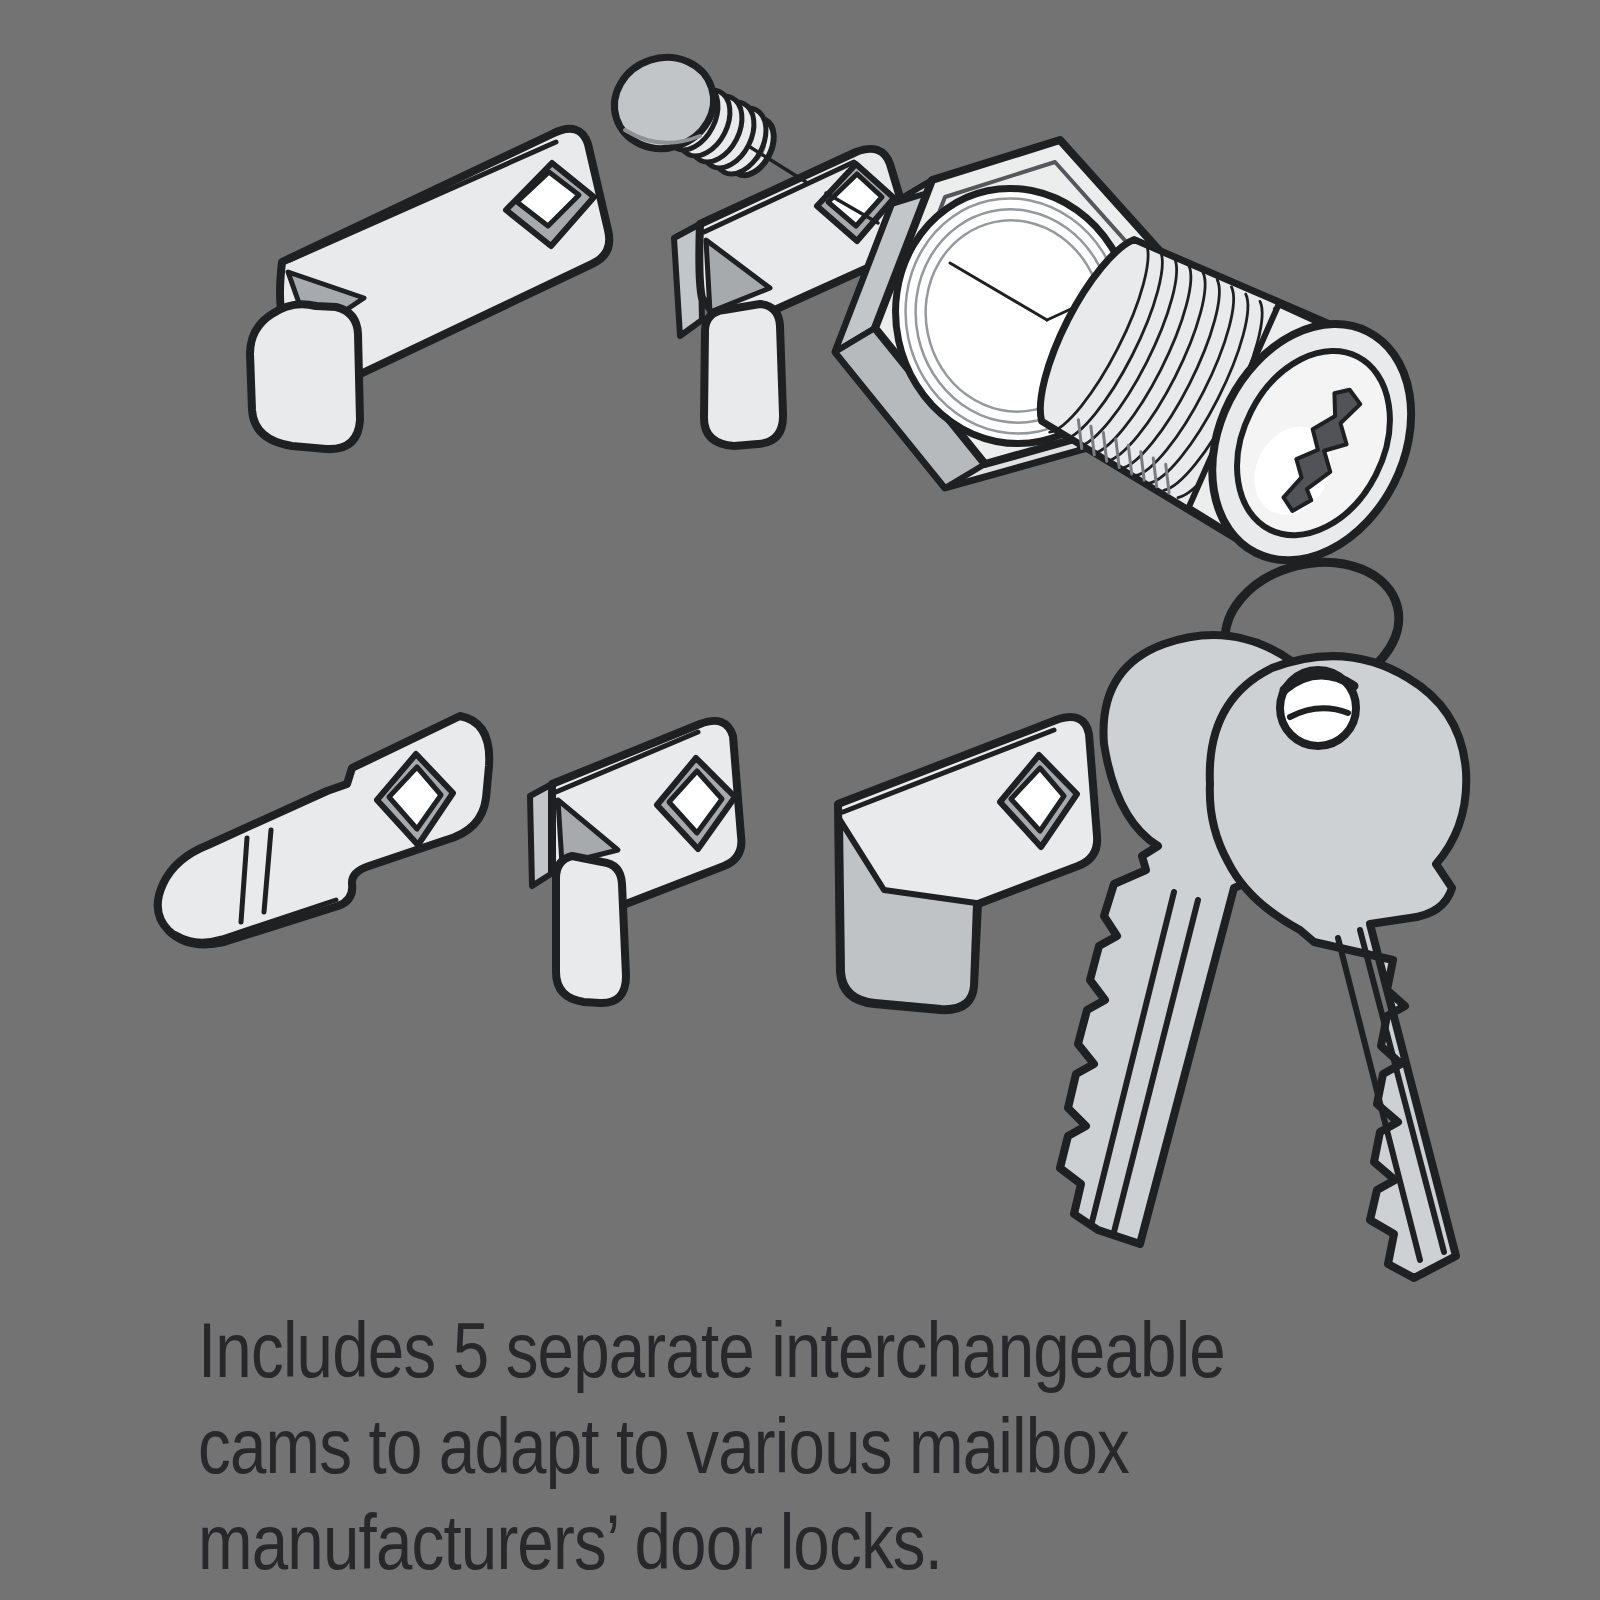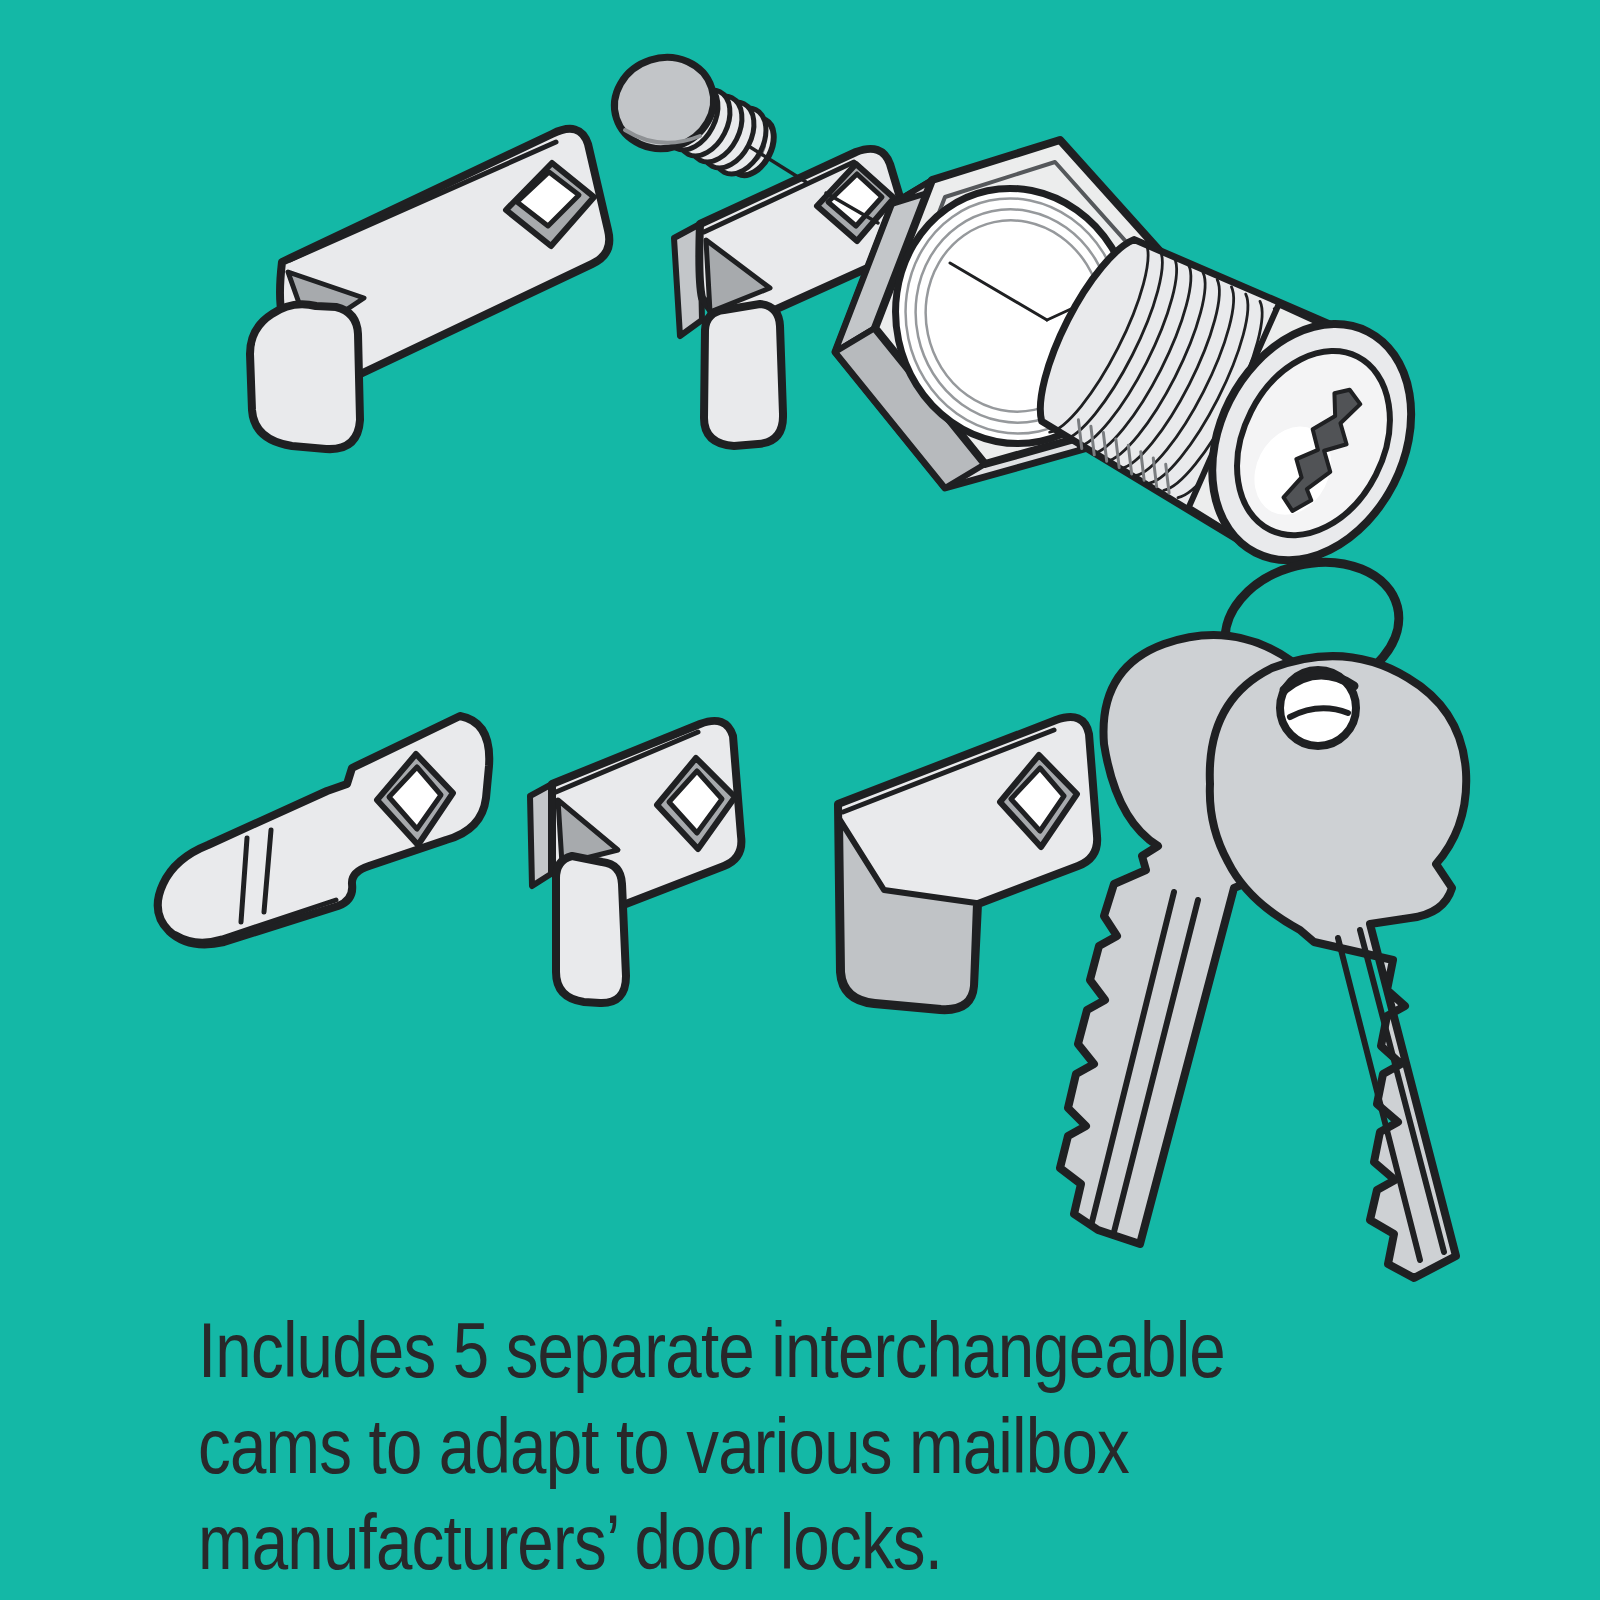--- a/index.html
+++ b/index.html
@@ -1,16 +1,16 @@
 <!DOCTYPE html>
 <html><head>
 <meta charset="utf-8">
 <style>
   html,body{margin:0;padding:0;background:#ffffff;}
-  .stage{position:relative;width:1600px;height:1600px;background:#14b8a6;overflow:hidden;
+  .stage{position:relative;width:1600px;height:1600px;background:#737373;overflow:hidden;
          font-family:"Liberation Sans",sans-serif;}
   .stage svg{position:absolute;left:0;top:0;width:1600px;height:1600px;display:block;}
   .caption{position:absolute;left:198px;top:1302px;width:1500px;
            font-size:78px;line-height:96px;color:#28282a;letter-spacing:-1px;
            transform:scaleX(0.84);transform-origin:0 0;white-space:nowrap;}
 </style>
 </head>
 <body>
 
 <div class="stage">

